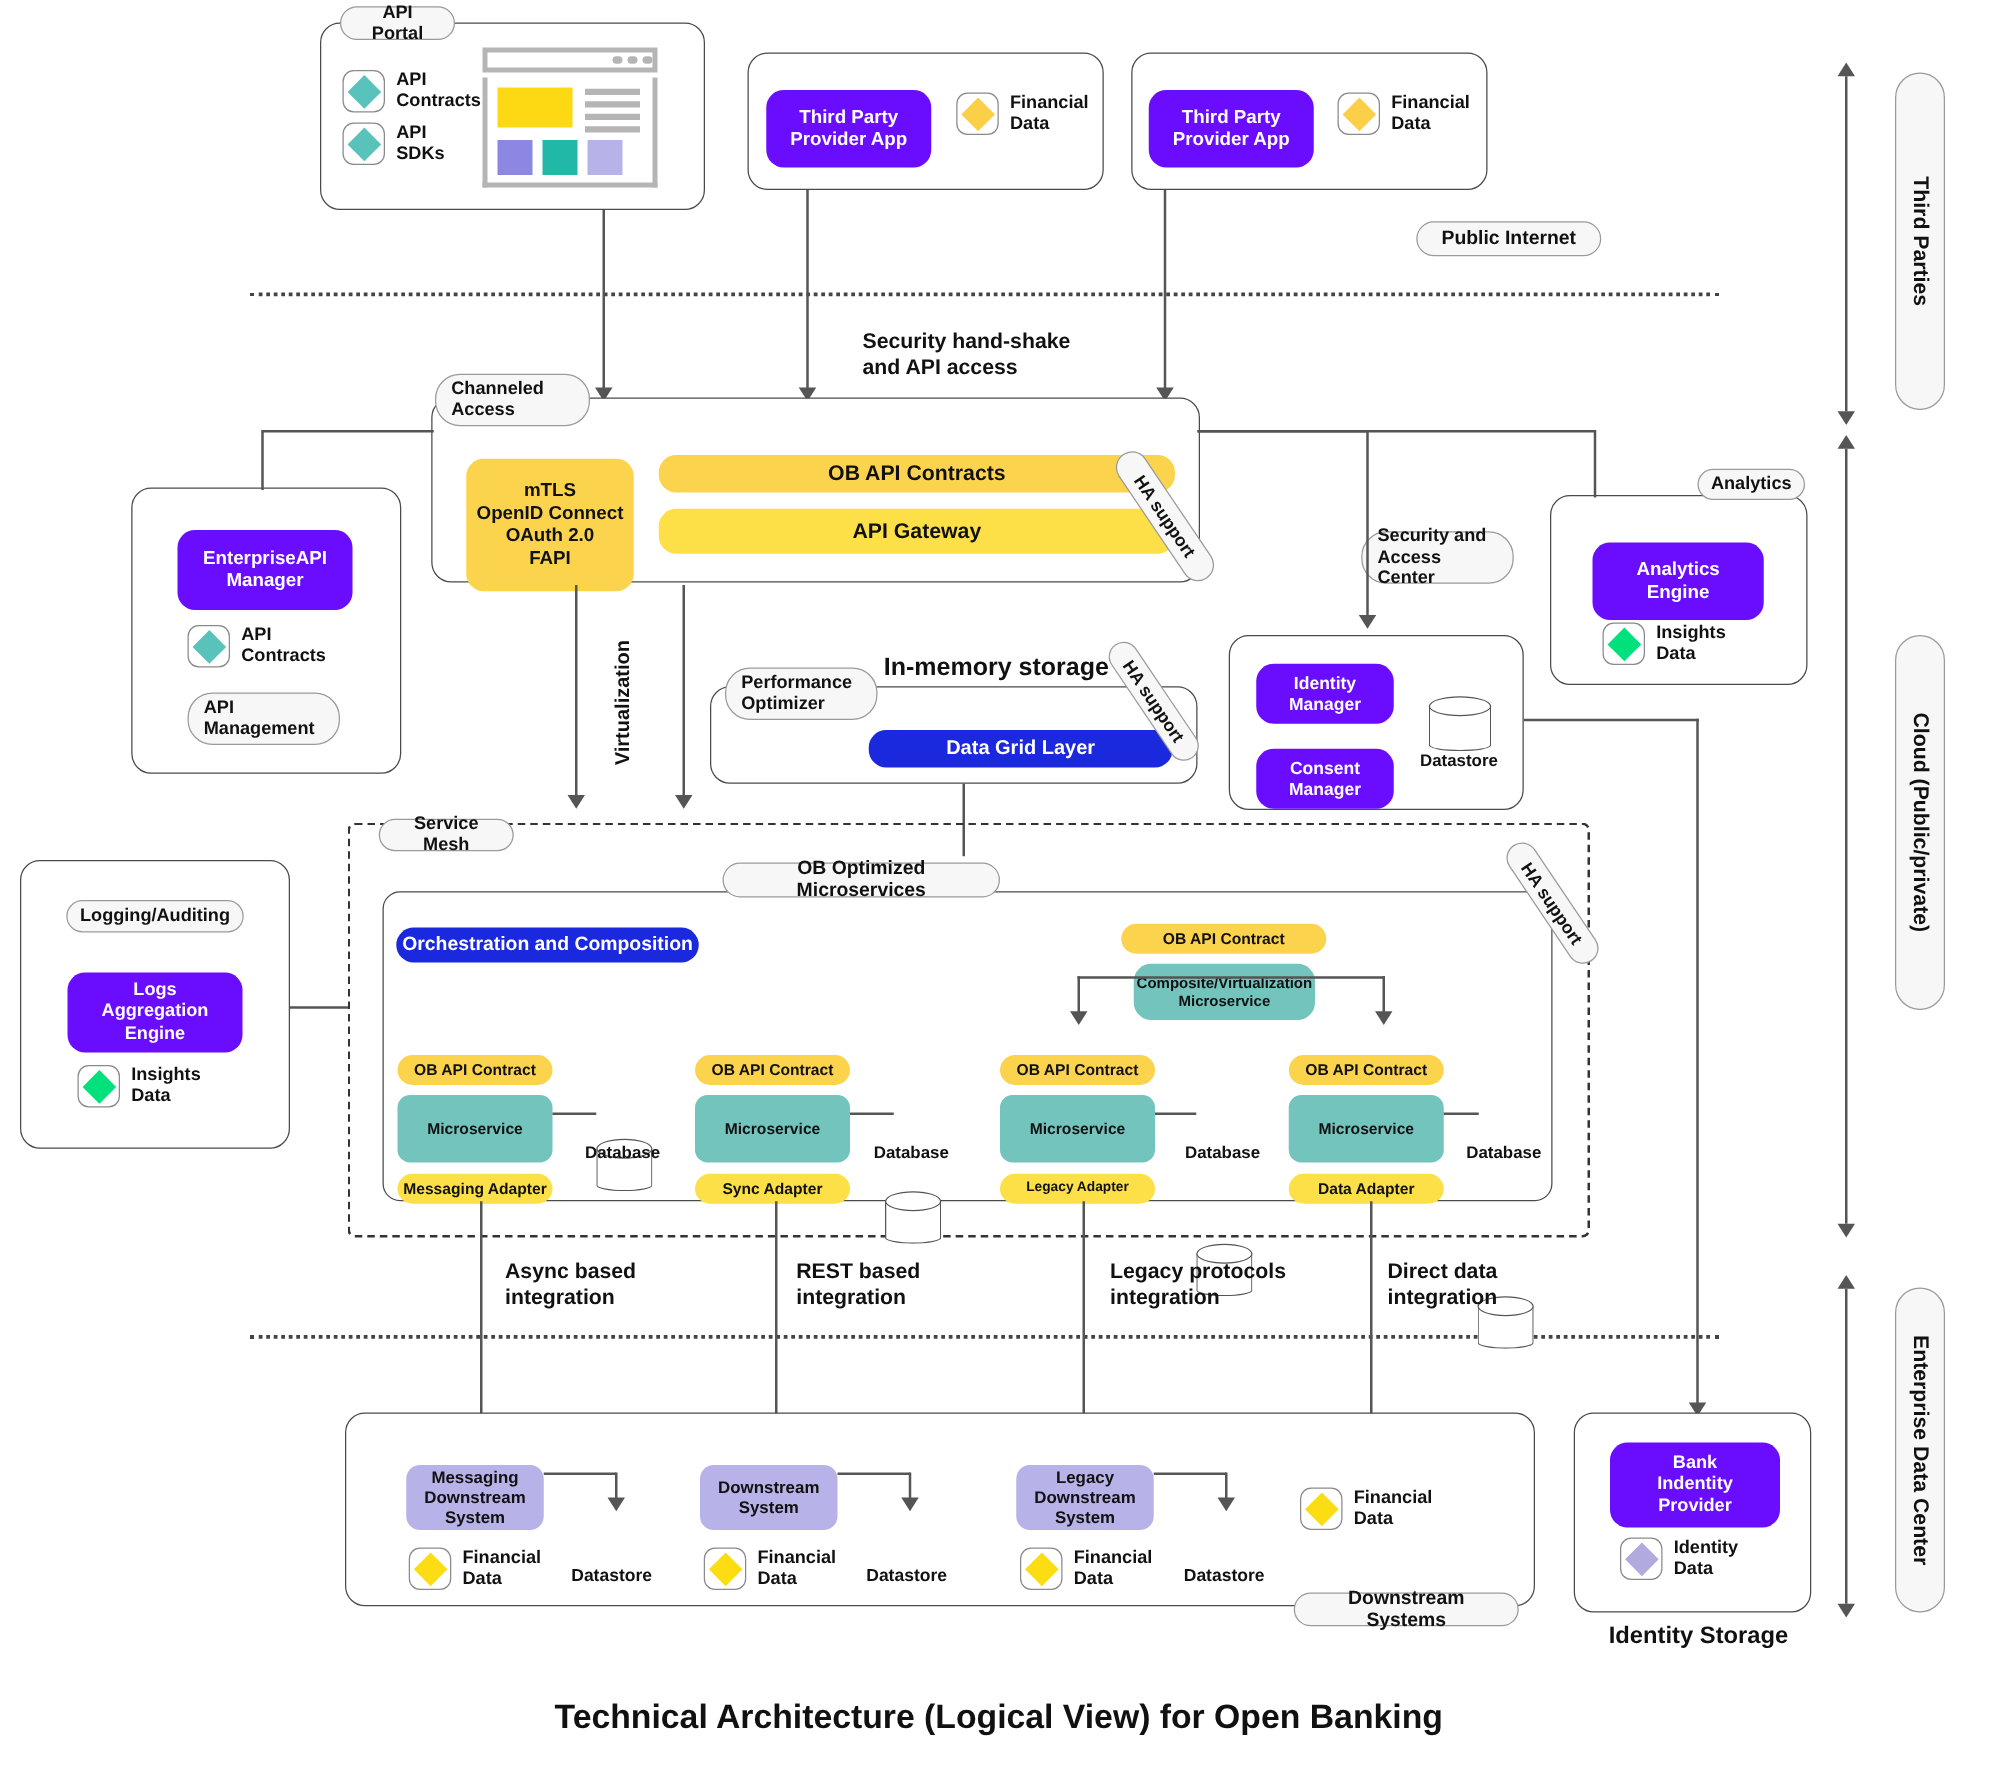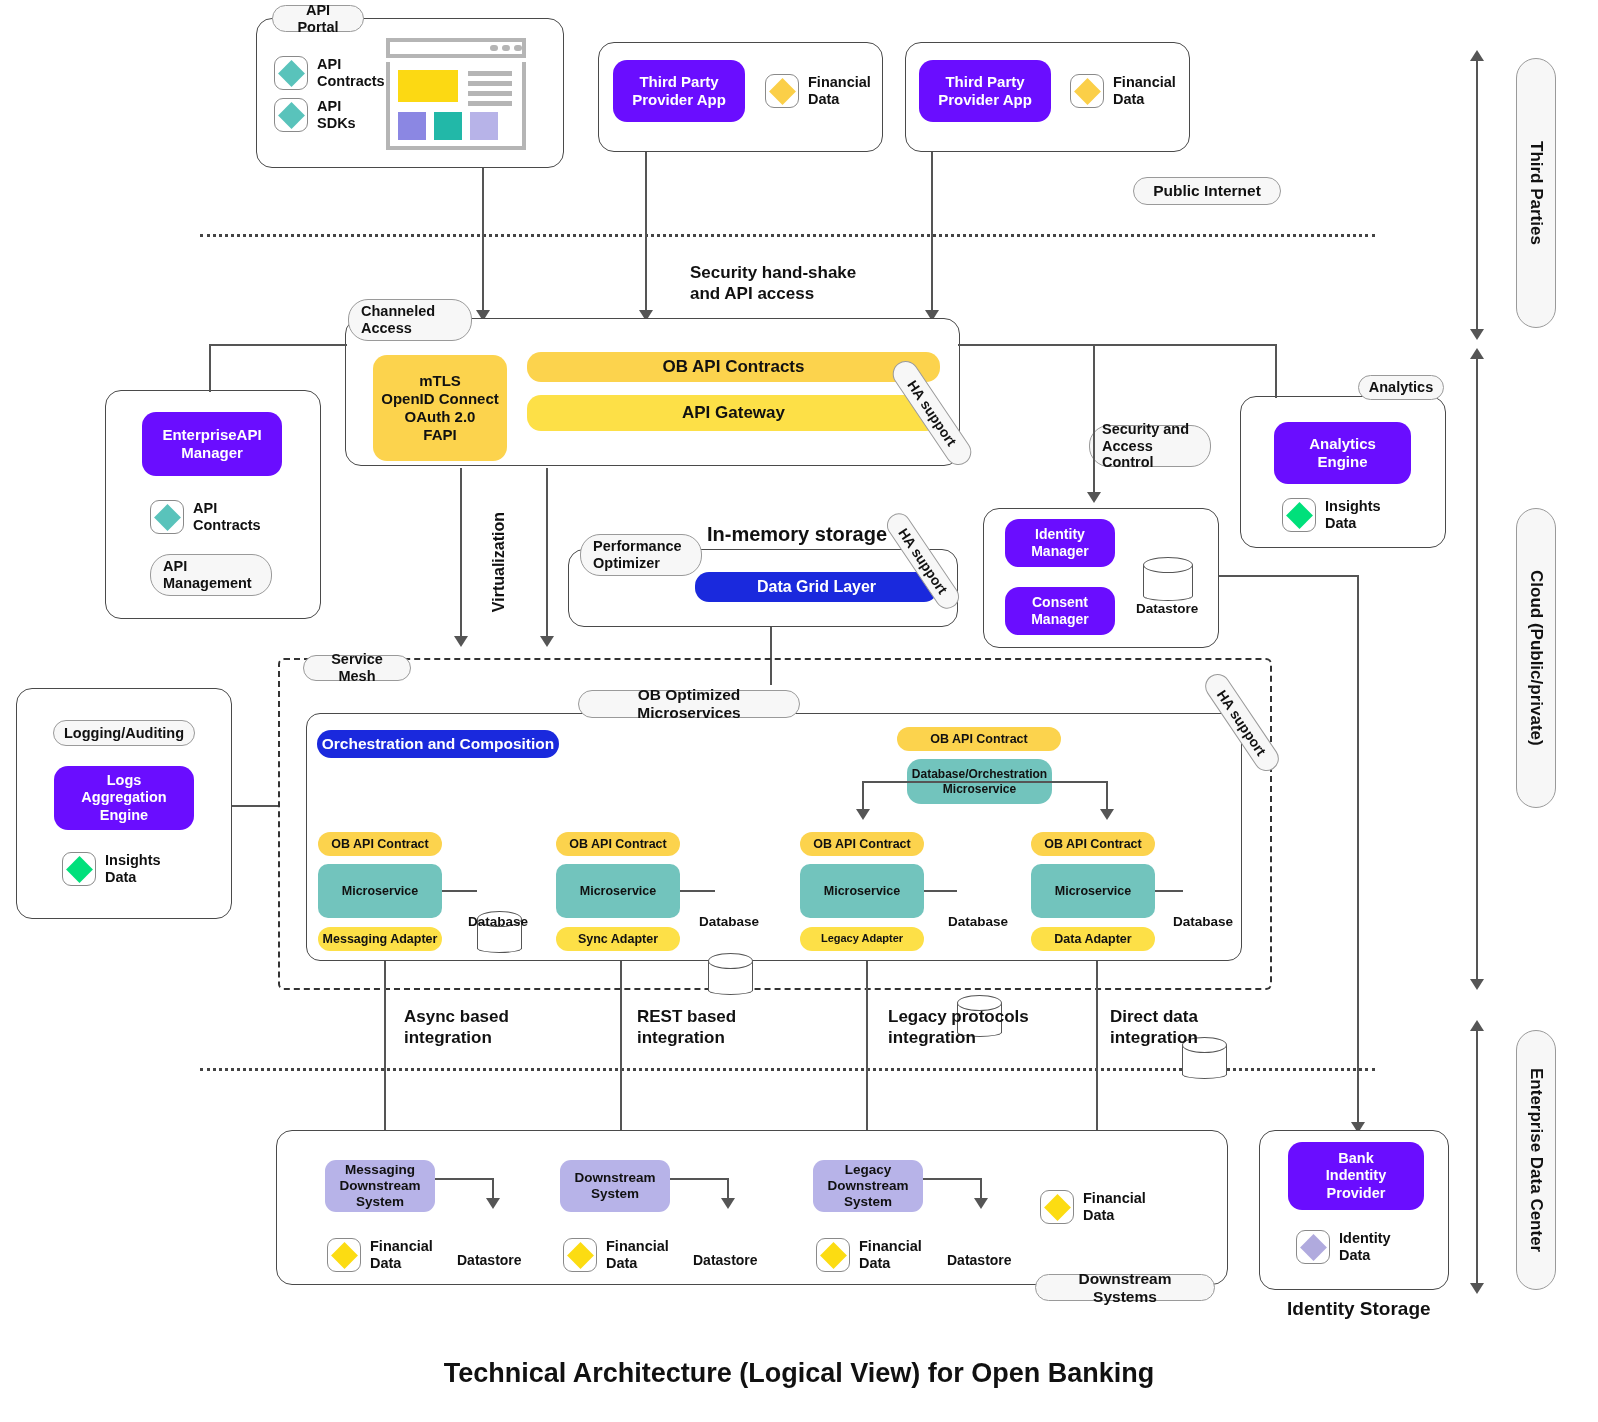--- a/index.html
+++ b/index.html
@@ -57,20 +57,21 @@
   }
 
   
   .box {
     display: flex; align-items: center; justify-content: center;
     text-align: center;
     border-radius: 14px;
     font-weight: bold;
     line-height: 1.2;
     white-space: pre-line;
+    margin-top: 12px;
   }
   .purple { background: #6a0dff; color: #fff; }
   .blue   { background: #1a29dd; color: #fff; }
   .yellow { background: #fcd34d; color: #111; }
   .gray   { background: #fde047; color: #111; }
   .teal   { background: #72c4bd; color: #111; }
   .lav    { background: #b7b3e8; color: #111; }
 
   
   .icontile {
@@ -281,21 +282,21 @@
 
   <div class="abs panel" style="left:568px; top:549px; width:390px; height:78px;"></div>
   <div class="abs pill" style="left:580px; top:534px; width:122px; height:42px; justify-content:flex-start; text-align:left;">Performance
 Optimizer</div>
   <div class="abs txt" style="left:707px; top:522px; font-size:20px;text-align:right;">In-memory storage</div>
   <div class="abs box blue" style="left:695px; top:572px; width:243px; height:30px; font-size:16px;">Data Grid Layer</div>
   <div class="abs ha" style="left:868px; top:549px; width:110px; height:24px;">HA support</div>
   <div class="abs vline" style="left:770px; top:627px; height:58px;"></div>
 
   <div class="abs pill" style="left:1089px; top:425px; width:122px; height:42px; justify-content:flex-start; text-align:left;">Security and
-Access Control</div>
+Access Center</div>
   <div class="abs vline" style="left:1093px; top:344px; height:150px;"></div>
   <div class="abs hline" style="left:958px; top:344px; width:136px;"></div>
   <div class="abs arrow-d" style="left:1087px; top:492px;"></div>
 
   <div class="abs panel" style="left:983px; top:508px; width:236px; height:140px;"></div>
   <div class="abs box purple" style="left:1005px; top:519px; width:110px; height:48px; font-size:14px;">Identity
 Manager</div>
   <div class="abs box purple" style="left:1005px; top:587px; width:110px; height:48px; font-size:14px;">Consent
 Manager</div>
   <div class="abs cyl" style="left:1143px; top:557px; width:50px; height:44px;">
@@ -339,21 +340,21 @@
   <div class="abs dashed" style="left:278px; top:658px; width:994px; height:332px;"></div>
   <div class="abs pill" style="left:303px; top:655px; width:108px; height:26px;">Service Mesh</div>
 
   <div class="abs panel-sq" style="left:306px; top:713px; width:936px; height:248px; border-radius:14px;"></div>
   <div class="abs pill" style="left:578px; top:690px; width:222px; height:28px; font-size:15.5px;">OB Optimized Microservices</div>
   <div class="abs ha" style="left:1186px; top:710px; width:112px; height:25px;">HA support</div>
 
   <div class="abs box blue" style="left:317px; top:730px; width:242px; height:28px; font-size:15.5px;">Orchestration and Composition</div>
 
   <div class="abs box yellow" style="left:897px; top:727px; width:164px; height:24px; font-size:12.5px;">OB API Contract</div>
-  <div class="abs box teal" style="left:907px; top:759px; width:145px; height:45px; font-size:12px;">Database/Orchestration
+  <div class="abs box teal" style="left:907px; top:759px; width:145px; height:45px; font-size:12px;">Composite/Virtualization
 Microservice</div>
 
   <div class="abs hline" style="left:862px; top:781px; width:246px;"></div>
   <div class="abs vline" style="left:862px; top:781px; height:30px;"></div>
   <div class="abs arrow-d" style="left:856px; top:809px;"></div>
   <div class="abs vline" style="left:1106px; top:781px; height:30px;"></div>
   <div class="abs arrow-d" style="left:1100px; top:809px;"></div>
 
   <div class="abs box yellow" style="left:318px; top:832px; width:124px; height:24px; font-size:12.5px;">OB API Contract</div>
   <div class="abs box teal" style="left:318px; top:864px; width:124px; height:54px; font-size:12.5px; border-radius:10px;">Microservice</div>

